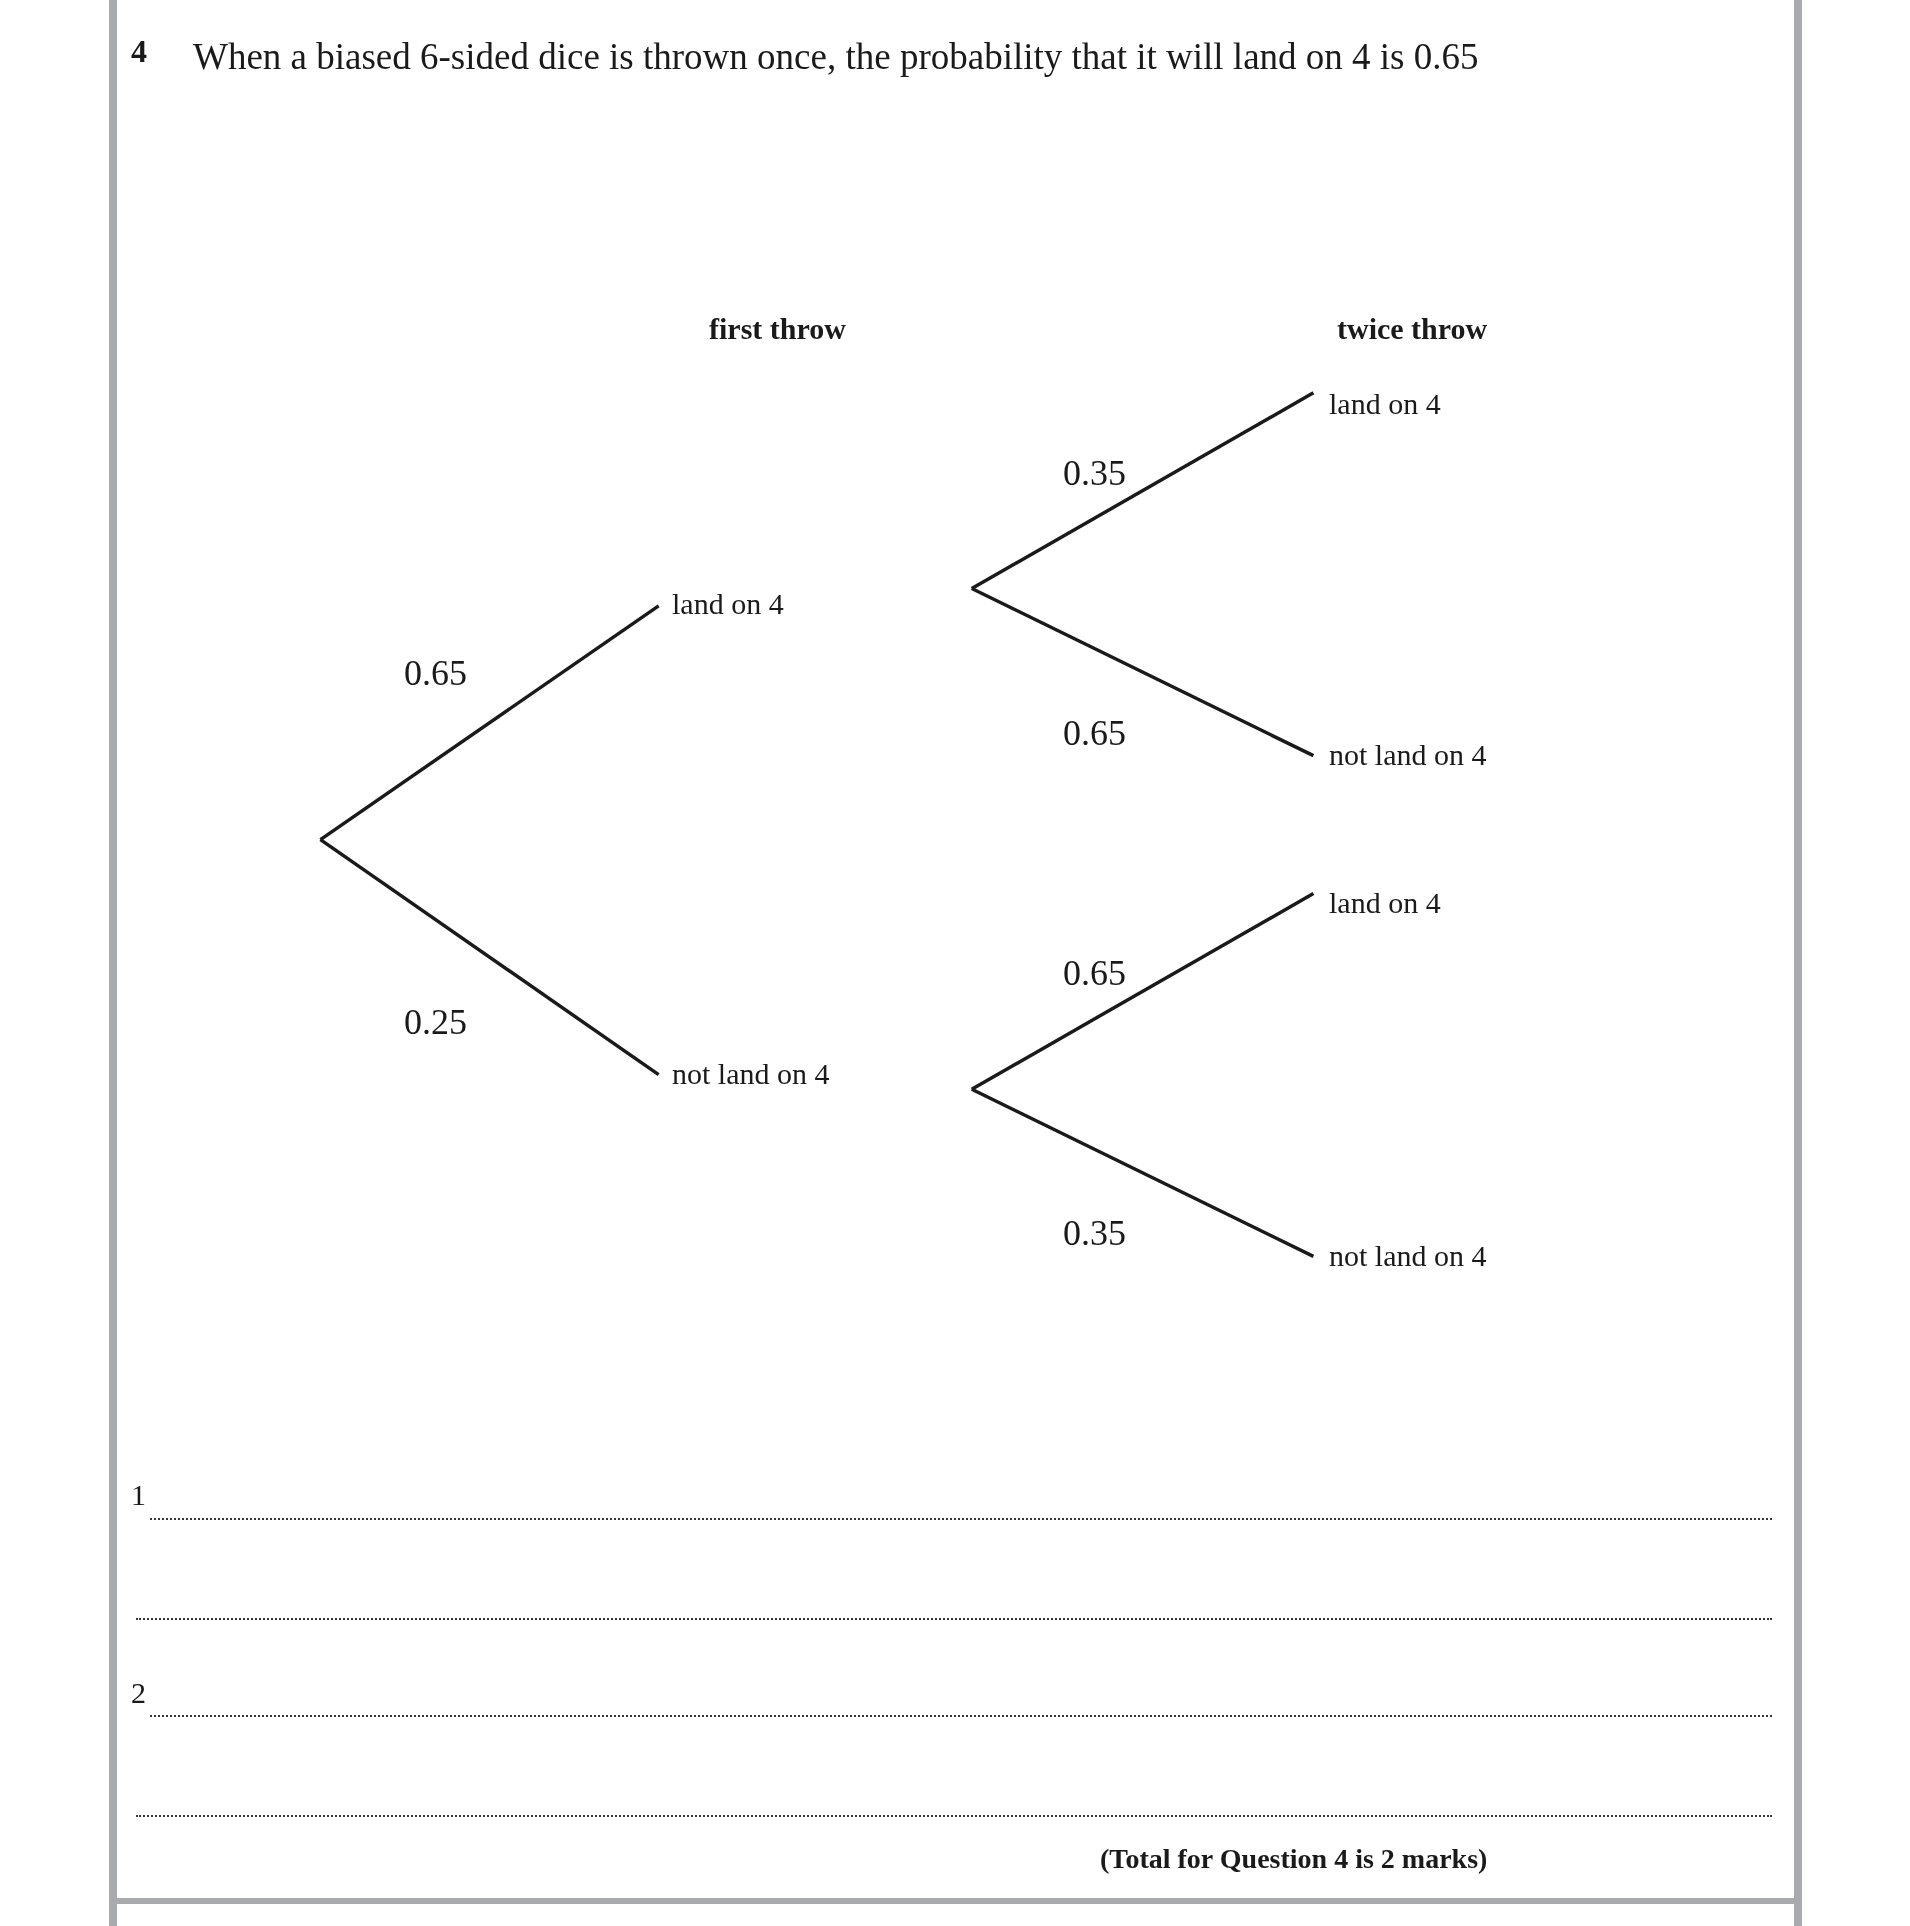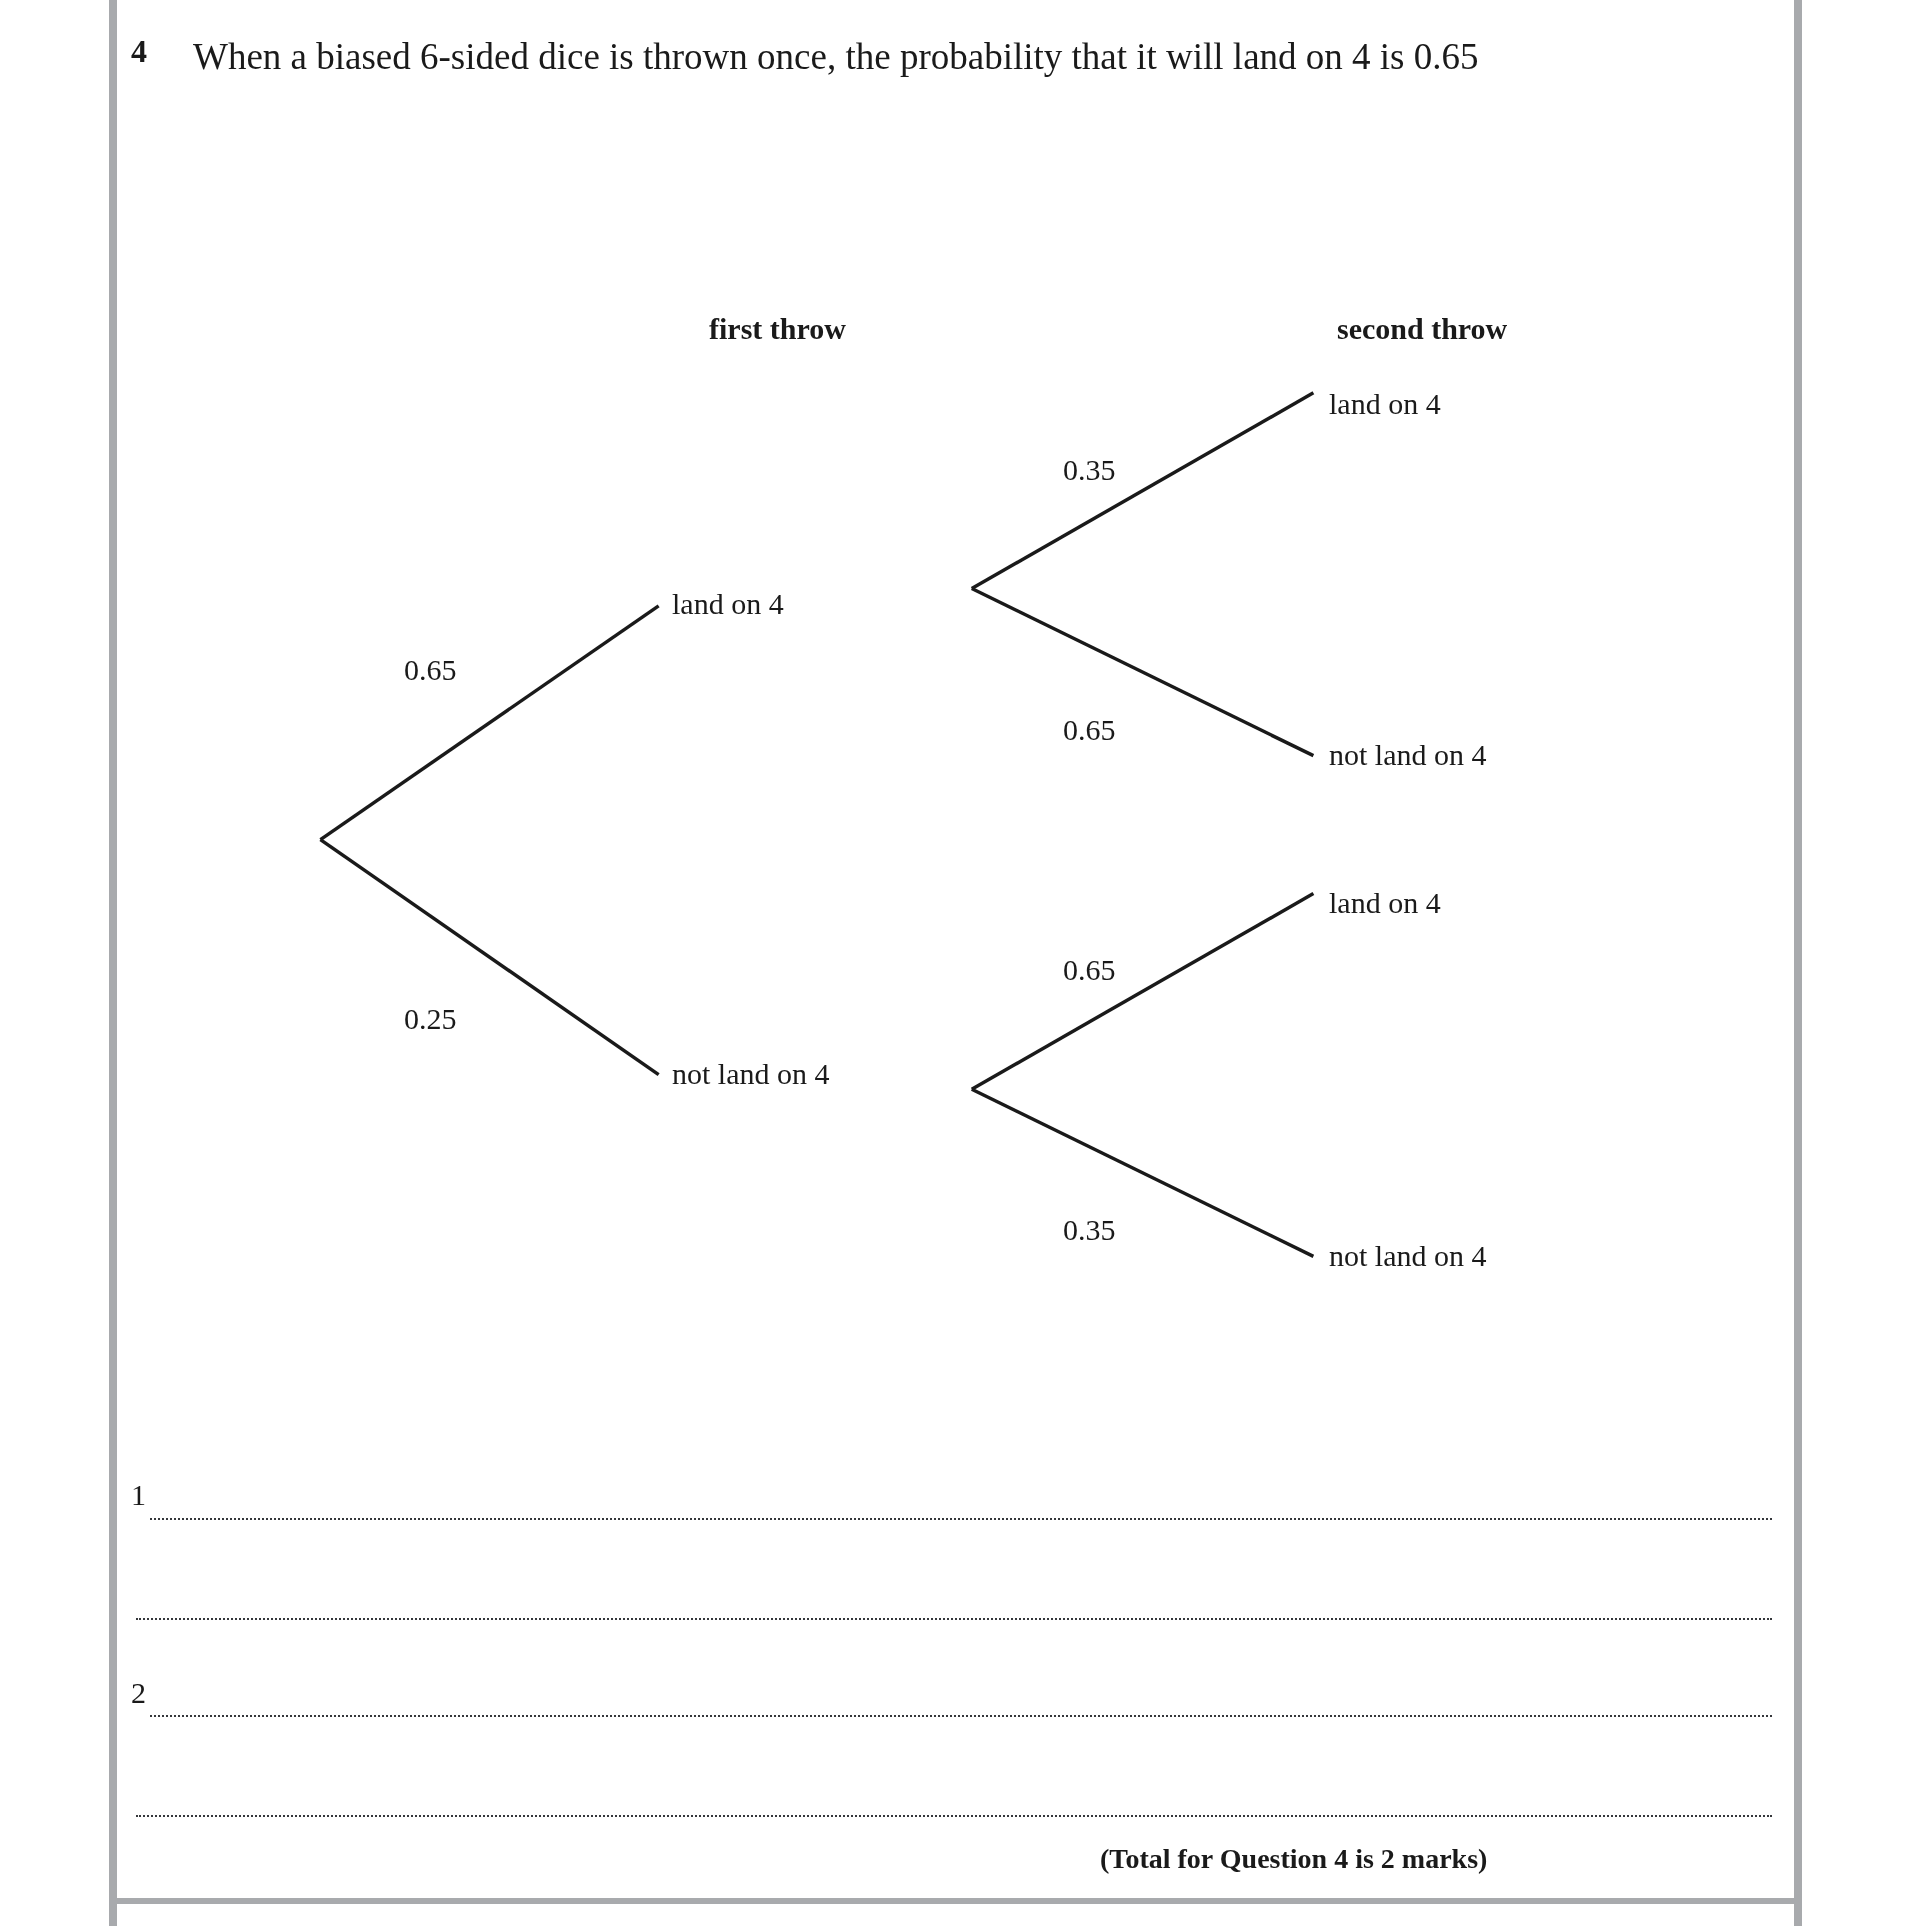--- a/index.html
+++ b/index.html
@@ -89,21 +89,21 @@
   }
 
   .node-label {
     position: absolute;
     font-size: 30px;
     line-height: 1;
     white-space: nowrap;
   }
   .prob-label {
     position: absolute;
-    font-size: 30px;
+    font-size: 36px;
     line-height: 1;
     white-space: nowrap;
   }
 
   
   .instruction {
     position: absolute;
     left: 193px;
     top: 1377px;
     font-size: 32px;
@@ -149,21 +149,21 @@
   <div class="rule-v right"></div>
 
   <div class="qnum">4</div>
 
   <div class="para p1">
     <div>When a biased 6-sided dice is thrown once, the probability that it will land on 4 is 0.65</div>
   </div>
 
 
   <div class="tree-heading first">first throw</div>
-  <div class="tree-heading second">second throw</div>
+  <div class="tree-heading second">twice throw</div>
 
   <svg id="tree" viewBox="0 0 4959 5107" xmlns="http://www.w3.org/2000/svg">
 
     <line x1="832" y1="2180" x2="1710" y2="1573"></line>
     <line x1="832" y1="2180" x2="1710" y2="2790"></line>
 
     <line x1="2523" y1="1528" x2="3410" y2="1020"></line>
     <line x1="2523" y1="1528" x2="3410" y2="1962"></line>
 
     <line x1="2523" y1="2828" x2="3410" y2="2320"></line>

